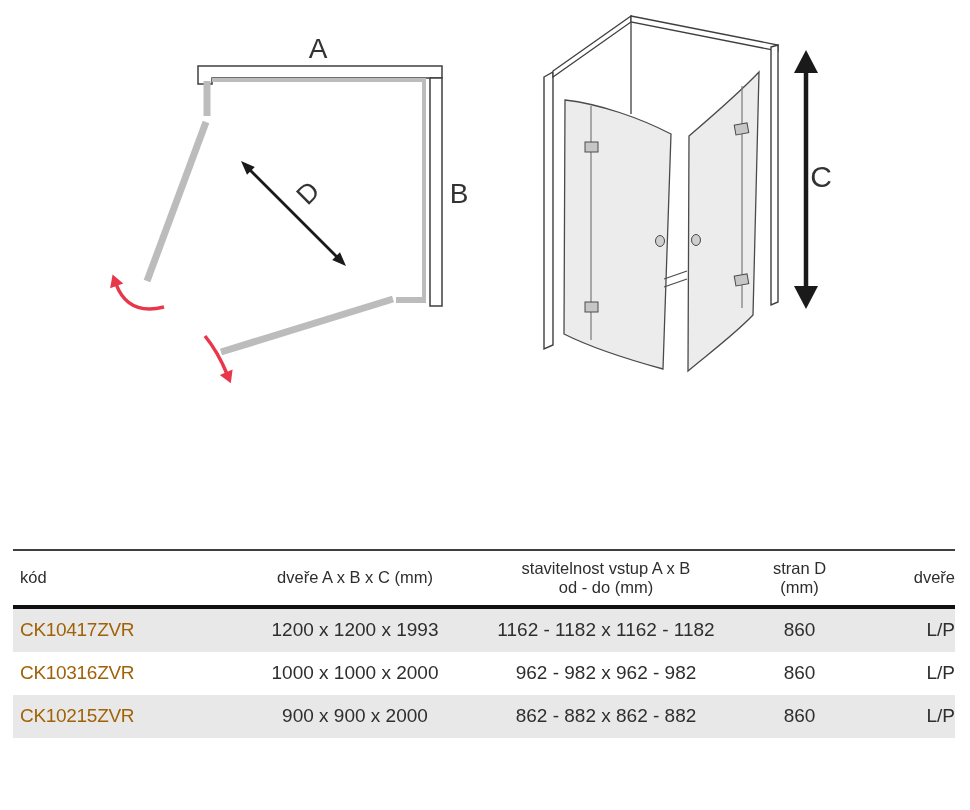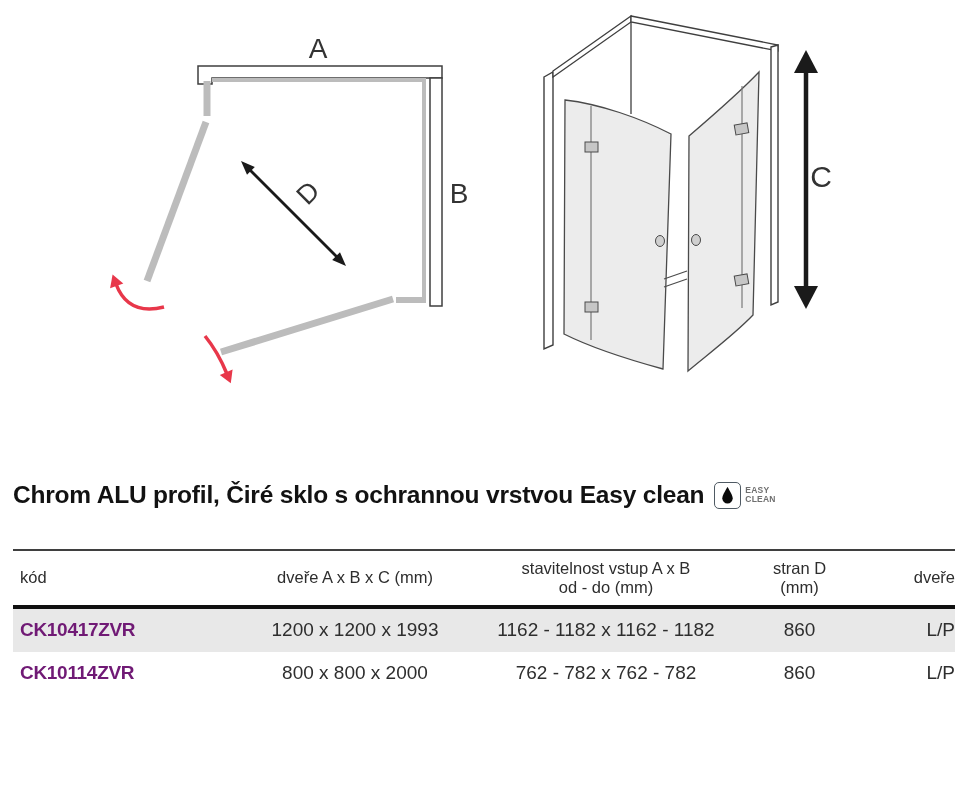--- a/index.html
+++ b/index.html
@@ -11,21 +11,21 @@
   .easyclean{display:flex;align-items:center;gap:4px;}
   .ec-box{width:27px;height:27px;border:1.7px solid #4f5a63;border-radius:5px;
           display:flex;align-items:center;justify-content:center;background:#fff;box-sizing:border-box;}
   .ec-text{display:flex;flex-direction:column;font-size:8.5px;line-height:1.08;font-weight:700;color:#6f6f6f;letter-spacing:0.2px;}
   table.spec{position:absolute;left:13px;top:549px;width:942px;border-collapse:collapse;table-layout:fixed;}
   table.spec thead th{border-top:2px solid #3f3f3f;border-bottom:4px solid #101010;
           font-weight:400;font-size:16.5px;color:#2e2e2e;line-height:1.15;padding:8px 0;vertical-align:middle;}
   table.spec tbody td{height:43px;font-size:19px;vertical-align:middle;padding:0;}
   table.spec tbody tr:nth-child(odd){background:#e8e8e8;}
   .c-kod{text-align:left;padding-left:7px !important;}
-  td.c-kod{font-weight:700;color:#701a75;font-size:18.5px;letter-spacing:-0.3px;}
+  td.c-kod{font-weight:400;color:#a16207;font-size:18.5px;letter-spacing:-0.3px;}
   .c-mid{text-align:center;}
   .c-dvere{text-align:right;padding-left:20px !important;}
   .hdr-line{display:block;text-align:inherit;}
 </style>
 </head>
 <body>
 
 <div class="page">
 
   <svg class="diagrams" width="970" height="465" viewBox="0 0 970 465">
@@ -100,34 +100,20 @@
 
       <g>
         <line x1="806" y1="70" x2="806" y2="289" stroke="#1a1a1a" stroke-width="4.5"></line>
         <polygon points="806,50 794,73 818,73" fill="#1a1a1a"></polygon>
         <polygon points="806,309 794,286 818,286" fill="#1a1a1a"></polygon>
       </g>
       <text x="821" y="187" text-anchor="middle" font-size="30" fill="#333333">C</text>
     </g>
   </svg>
 
-  <div class="title-row">
-    <h1 class="page-title">Chrom ALU profil, Čiré sklo s ochrannou vrstvou Easy clean</h1>
-    <span class="easyclean">
-      <span class="ec-box">
-        <svg width="15" height="18" viewBox="0 0 15 18">
-          <path d="M7.5,1 C7.5,1 2.3,9 2.3,12.2 a5.2,5.2 0 0 0 10.4,0 C12.7,9 7.5,1 7.5,1 Z" fill="#0a0a0a"></path>
-        </svg>
-      </span>
-      <span class="ec-text">
-        <span>EASY</span>
-        <span>CLEAN</span>
-      </span>
-    </span>
-  </div>
 
   <table class="spec">
     <colgroup>
       <col style="width:222px">
         <col style="width:240px">
         <col style="width:262px">
       <col style="width:125px">
         <col style="width:93px">
     </colgroup>
     <thead>
@@ -153,22 +139,29 @@
     </thead>
     <tbody>
       <tr>
         <td class="c-kod">CK10417ZVR</td>
         <td class="c-mid">1200 x 1200 x 1993</td>
         <td class="c-mid">1162 - 1182 x 1162 - 1182</td>
         <td class="c-mid">860</td>
         <td class="c-dvere">L/P</td>
       </tr>
       <tr>
-        <td class="c-kod">CK10114ZVR</td>
-        <td class="c-mid">800 x 800 x 2000</td>
-        <td class="c-mid">762 - 782 x 762 - 782</td>
+        <td class="c-kod">CK10316ZVR</td>
+        <td class="c-mid">1000 x 1000 x 2000</td>
+        <td class="c-mid">962 - 982 x 962 - 982</td>
+        <td class="c-mid">860</td>
+        <td class="c-dvere">L/P</td>
+      </tr>
+      <tr>
+        <td class="c-kod">CK10215ZVR</td>
+        <td class="c-mid">900 x 900 x 2000</td>
+        <td class="c-mid">862 - 882 x 862 - 882</td>
         <td class="c-mid">860</td>
         <td class="c-dvere">L/P</td>
       </tr>
     </tbody>
   </table>
 
 </div>
 
 </body></html>

